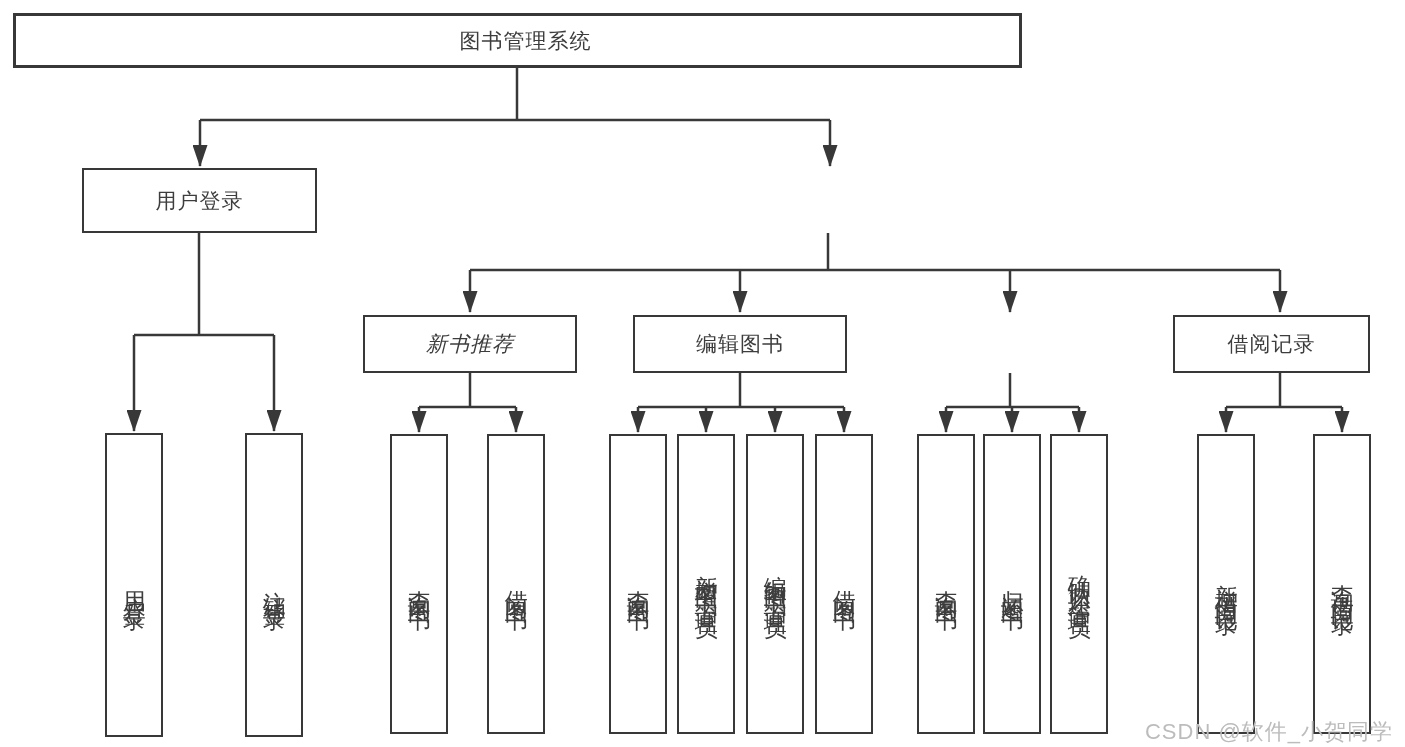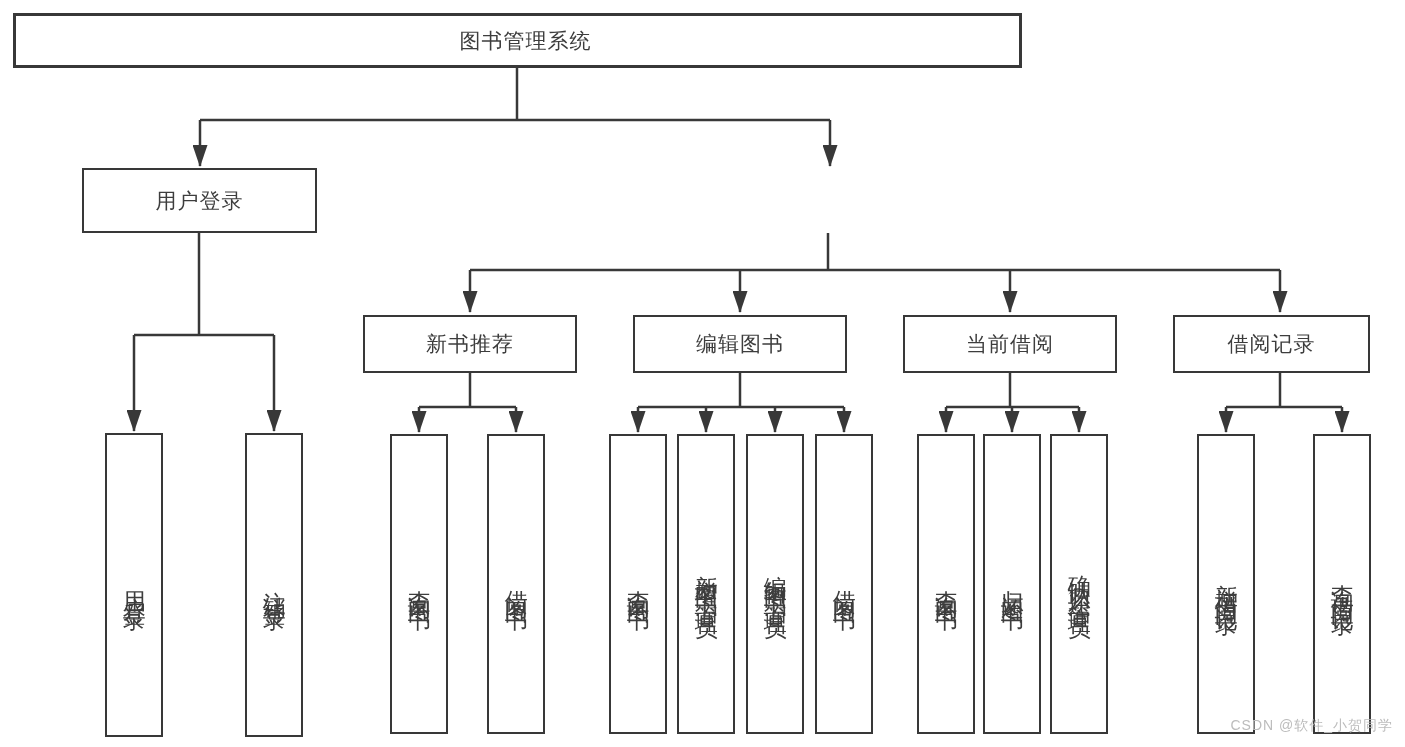--- a/index.html
+++ b/index.html
@@ -42,21 +42,21 @@
     text-orientation: mixed;
     font-size: 23px;
     line-height: 1.1;
     letter-spacing: 6px;
     white-space: nowrap;
   }
   .watermark {
     position: absolute;
     top: 717px;
     right: 12px;
-    font-size: 14px;
+    font-size: 22px;
     color: #bcbcbc;
     letter-spacing: 1px;
     z-index: 5;
     white-space: nowrap;
   }
 </style>
 </head>
 <body>
 
 <div class="canvas">
@@ -112,28 +112,25 @@
   </svg>
 
   <div class="box root" style="left:13px; top:13px; width:1009px; height:55px;">
     <span class="h-label">图书管理系统</span>
   </div>
 
   <div class="box" style="left:82px; top:168px; width:235px; height:65px;">
     <span class="h-label">用户登录</span>
   </div>
 
-  <div class="box" style="left:363px; top:315px; width:214px; height:58px;">
+  <div class="box" style="left:363px; top:315px; width:214px; height:58px;font-style:italic;">
     <span class="h-label">新书推荐</span>
   </div>
   <div class="box" style="left:633px; top:315px; width:214px; height:58px;">
     <span class="h-label">编辑图书</span>
-  </div>
-  <div class="box" style="left:903px; top:315px; width:214px; height:58px;">
-    <span class="h-label">当前借阅</span>
   </div>
   <div class="box" style="left:1173px; top:315px; width:197px; height:58px;">
     <span class="h-label">借阅记录</span>
   </div>
 
   <div class="box v-box" style="left:105px; top:433px; width:58px; height:304px;">
     <span class="v-label">用户登录</span>
   </div>
   <div class="box v-box" style="left:245px; top:433px; width:58px; height:304px;">
     <span class="v-label">注销登录</span>

